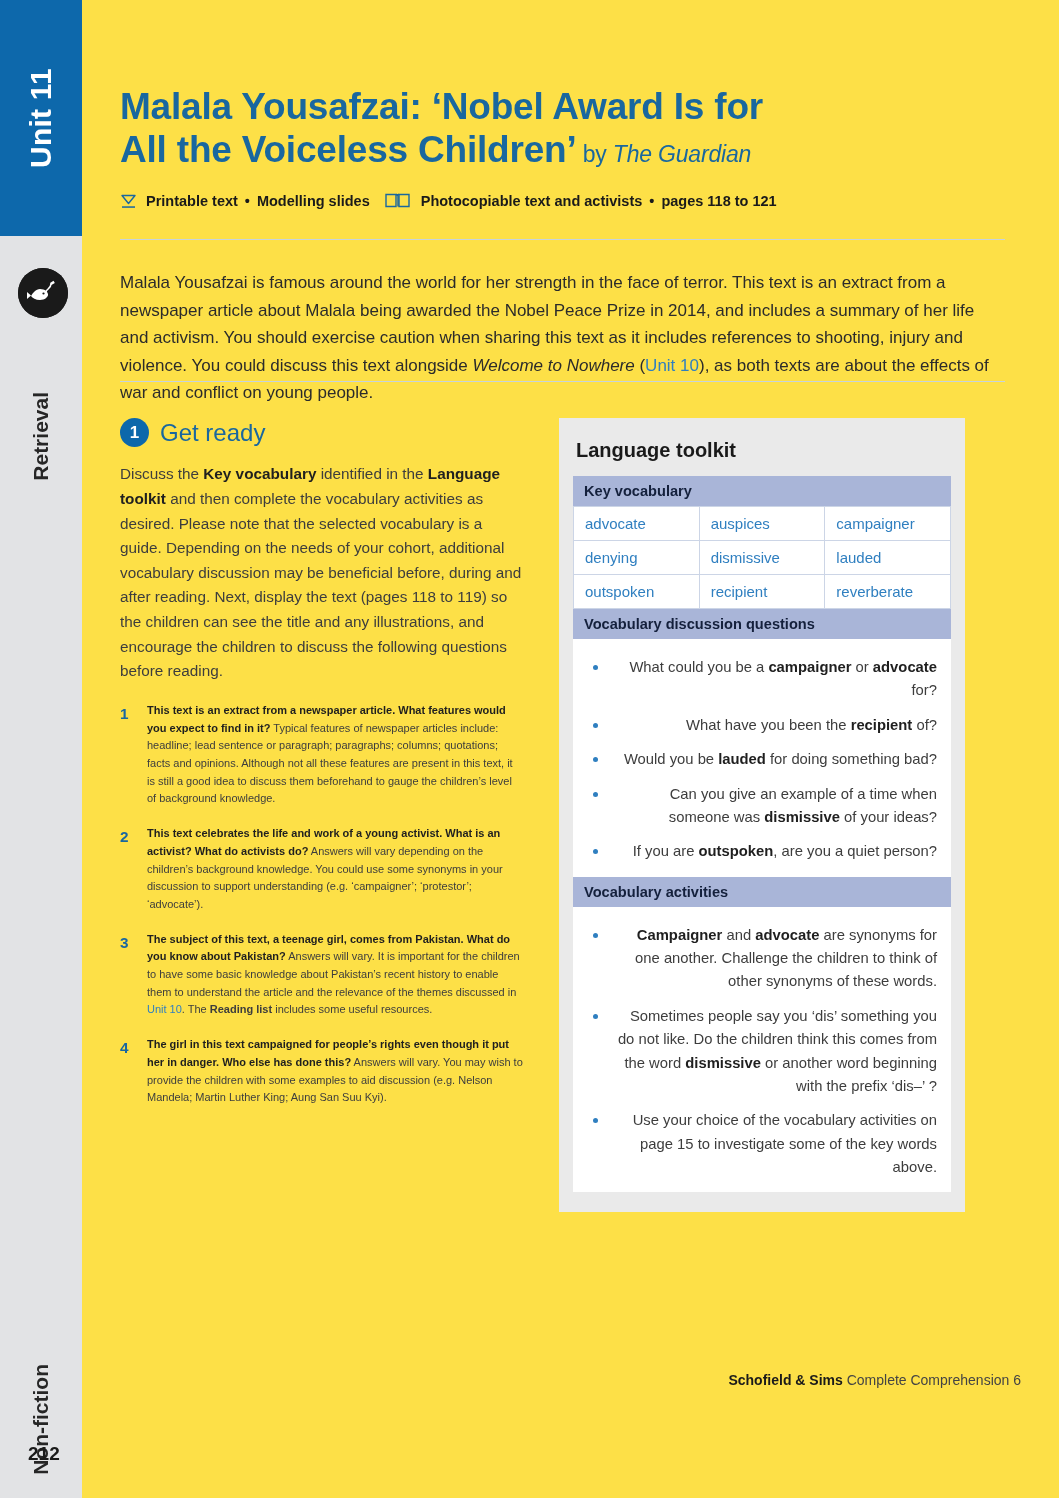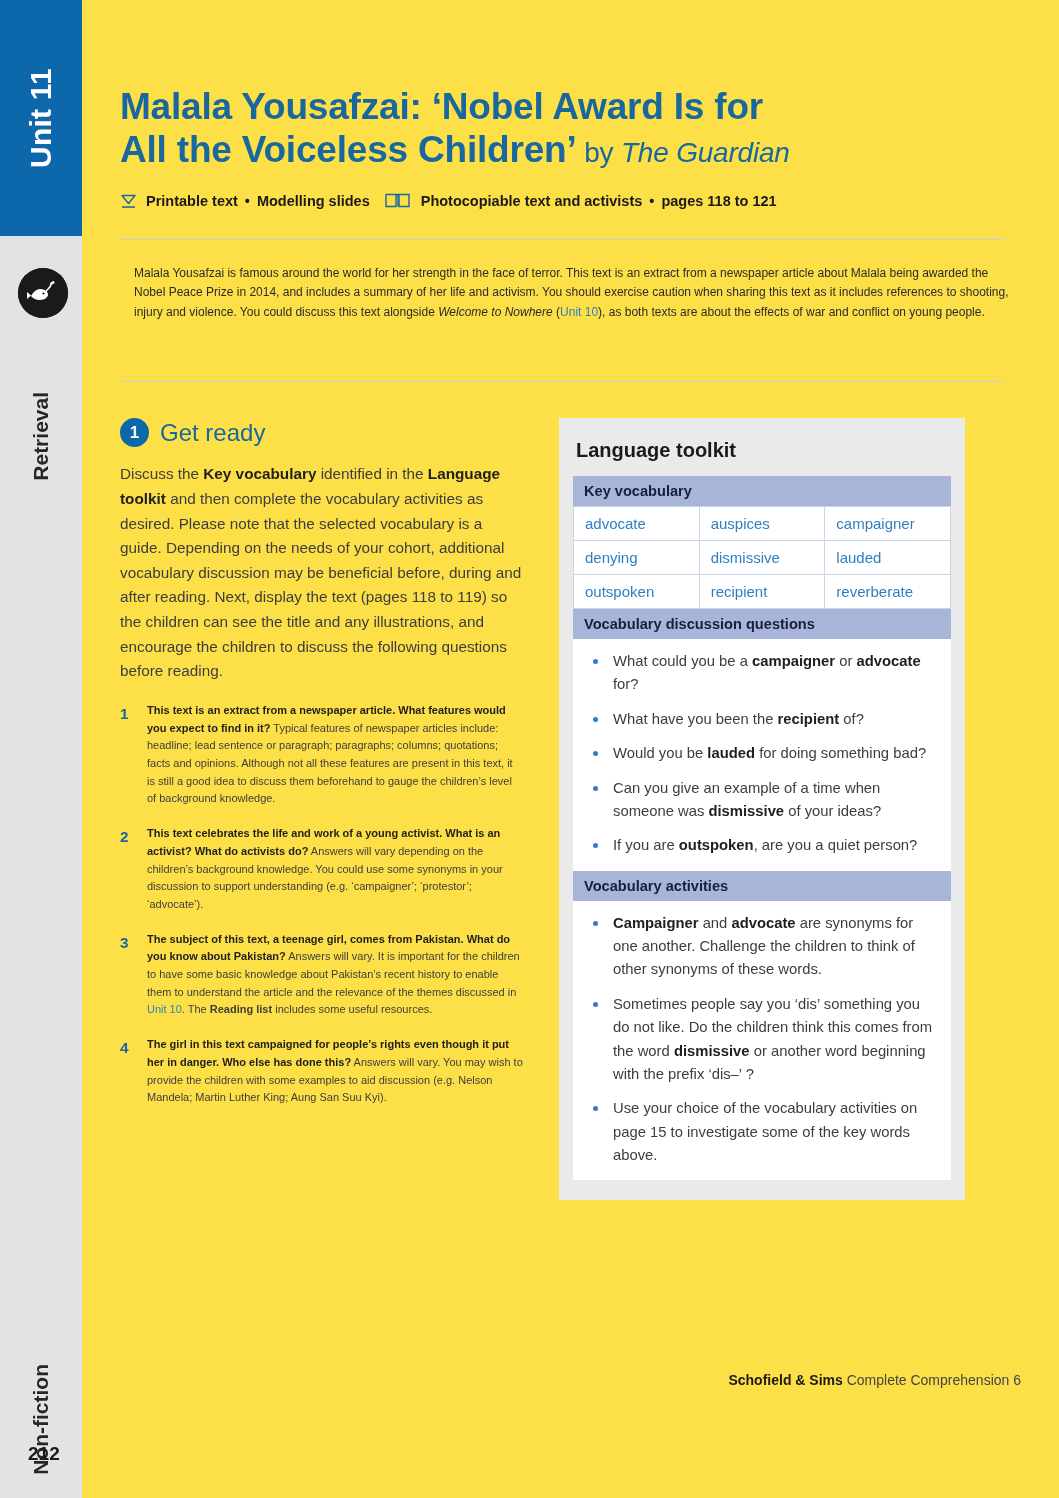--- a/index.html
+++ b/index.html
@@ -96,21 +96,21 @@
     left: 38px;
     top: 60px;
     width: 820px;
     color: #19679f;
     font-size: 37px;
     font-weight: bold;
     line-height: 1.18;
     letter-spacing: -0.2px;
   }
   .byline {
-    font-size: 28px;
+    font-size: 23px;
     font-weight: normal;
     font-style: italic;
     color: #19679f;
   }
   .byline .by-word { font-style: normal; }
 
   .meta {
     position: absolute;
     left: 38px;
     top: 192px;
@@ -144,25 +144,25 @@
     left: 38px;
     width: 885px;
     height: 1px;
     background: #c6d3de;
   }
   .rule-top { top: 239px; }
   .rule-bottom { top: 381px; }
 
   .intro {
     position: absolute;
-    left: 52px;
+    left: 38px;
     top: 252px;
     width: 885px;
     color: #2b2b2b;
-    font-size: 12px;
+    font-size: 17px;
     line-height: 1.62;
   }
   .intro em { font-style: italic; }
   .link { color: #2f7fc0; }
 
   
   .col-left {
     position: absolute;
     left: 38px;
     top: 418px;
@@ -254,22 +254,23 @@
   }
   .vocab-table td {
     border: 1px solid #ccd5e6;
     color: #2f7fc0;
     font-size: 15px;
     padding: 8px 11px;
   }
   .tk-list {
     background: #ffffff;
     margin: 0;
-    padding: 11px 14px 11px 14px;
+    padding: 17px 14px 11px 14px;
     list-style: none;
+    text-align: right;
   }
   .tk-list li {
     position: relative;
     padding-left: 26px;
     margin-bottom: 11px;
     color: #3d3d3d;
     font-size: 14.8px;
     line-height: 1.58;
   }
   .tk-list li:last-child { margin-bottom: 2px; }

